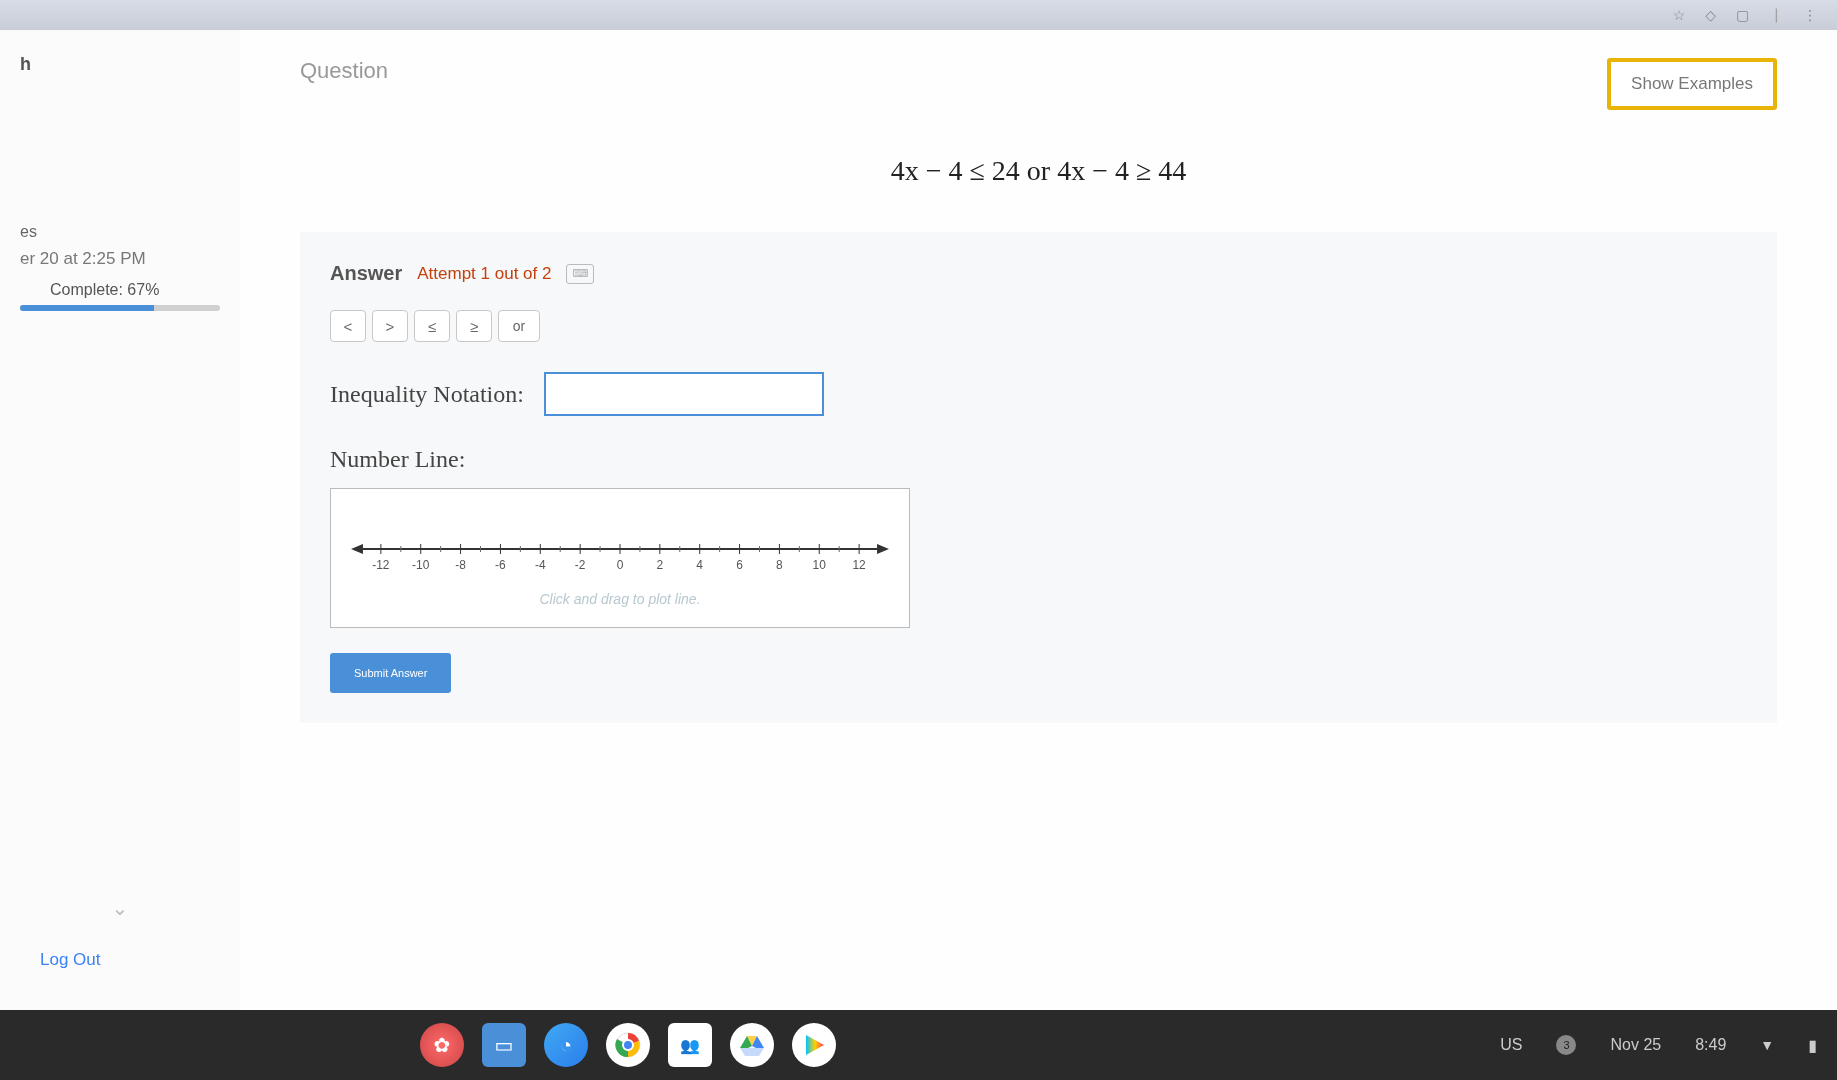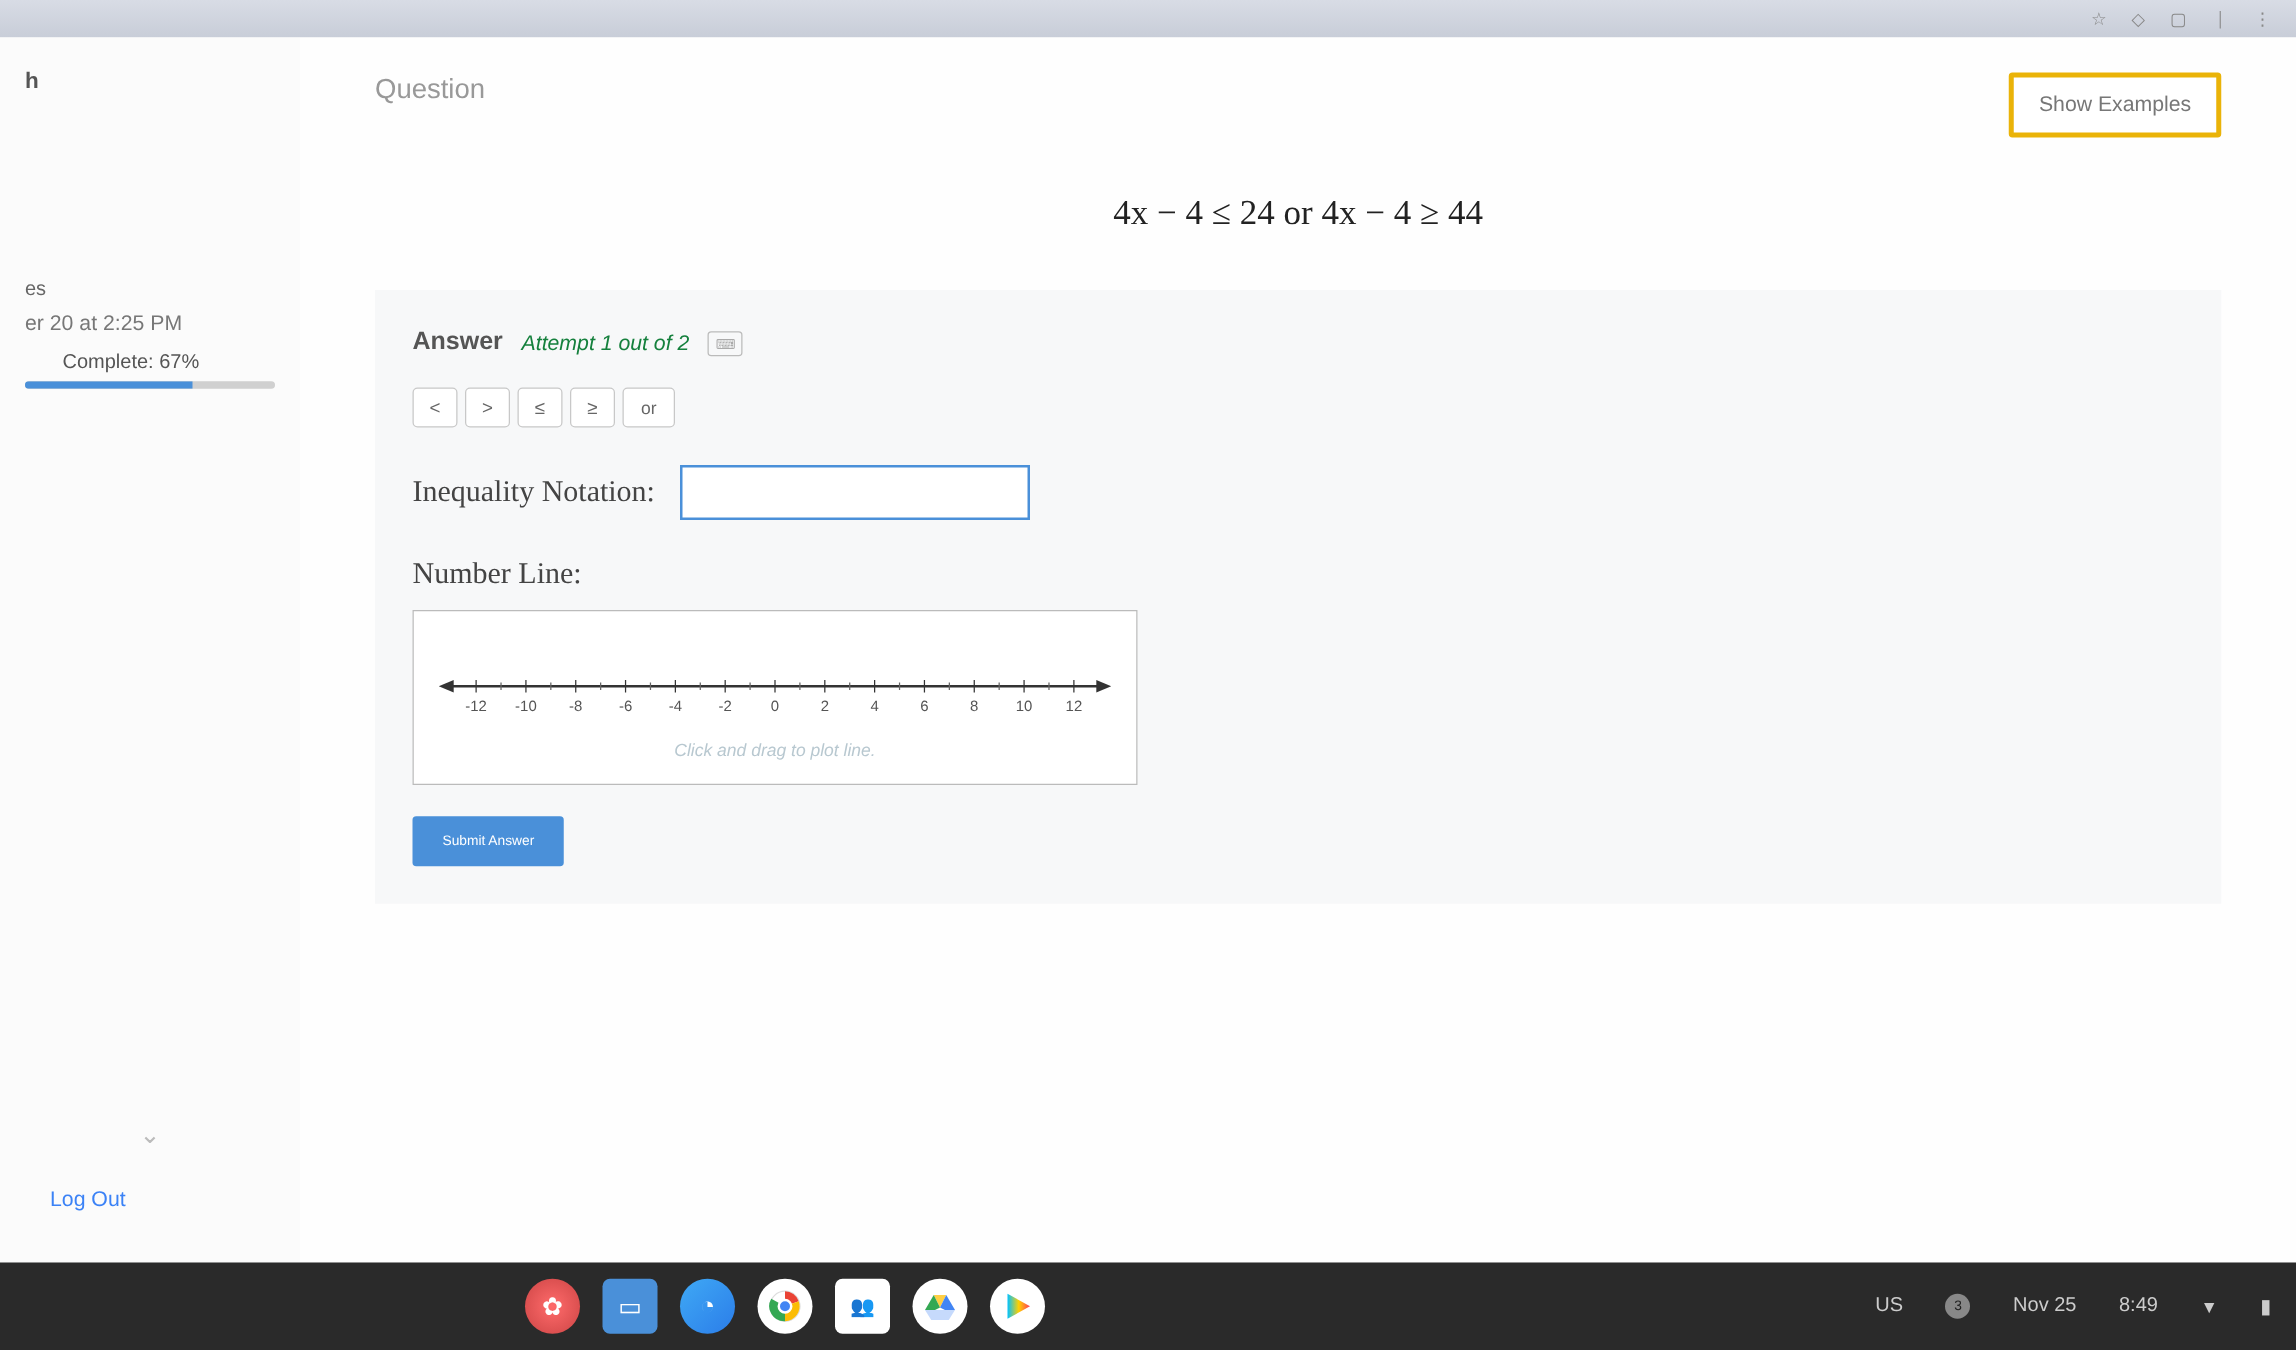--- a/index.html
+++ b/index.html
@@ -100,25 +100,25 @@
       text-align: center;
       margin: 45px 0;
     }
     .answer-section {
       background: #f7f8f9;
       padding: 30px;
       margin-top: 20px;
     }
     .answer-header {
       display: flex;
-      align-items: flex-end;
+      align-items: center;
       gap: 15px;
     }
     .answer-label { font-size: 20px; color: #555; font-weight: 600; }
-    .attempt-text { font-size: 17px; color: #15803d; font-style: italic; }
+    .attempt-text { font-size: 17px; color: #c2410c; }
     .keyboard-icon {
       float: right;
       width: 28px;
       height: 20px;
       border: 1px solid #bbb;
       border-radius: 3px;
       display: flex;
       align-items: center;
       justify-content: center;
       font-size: 11px;

